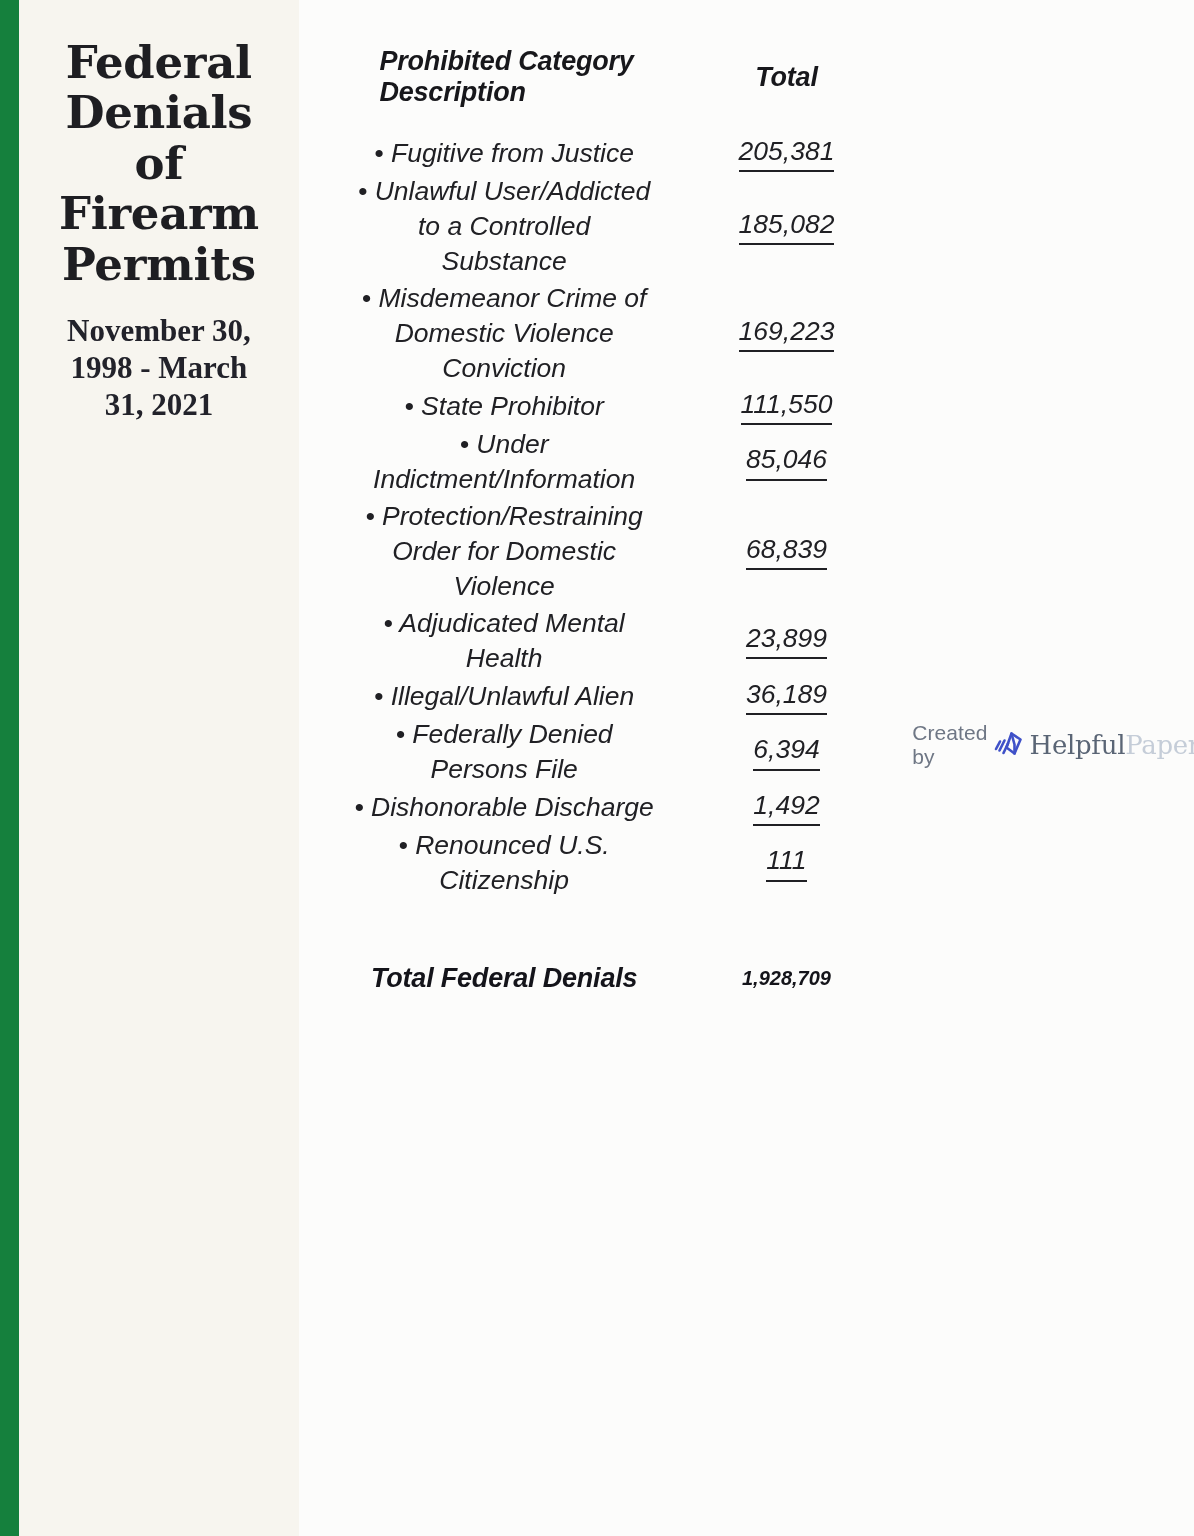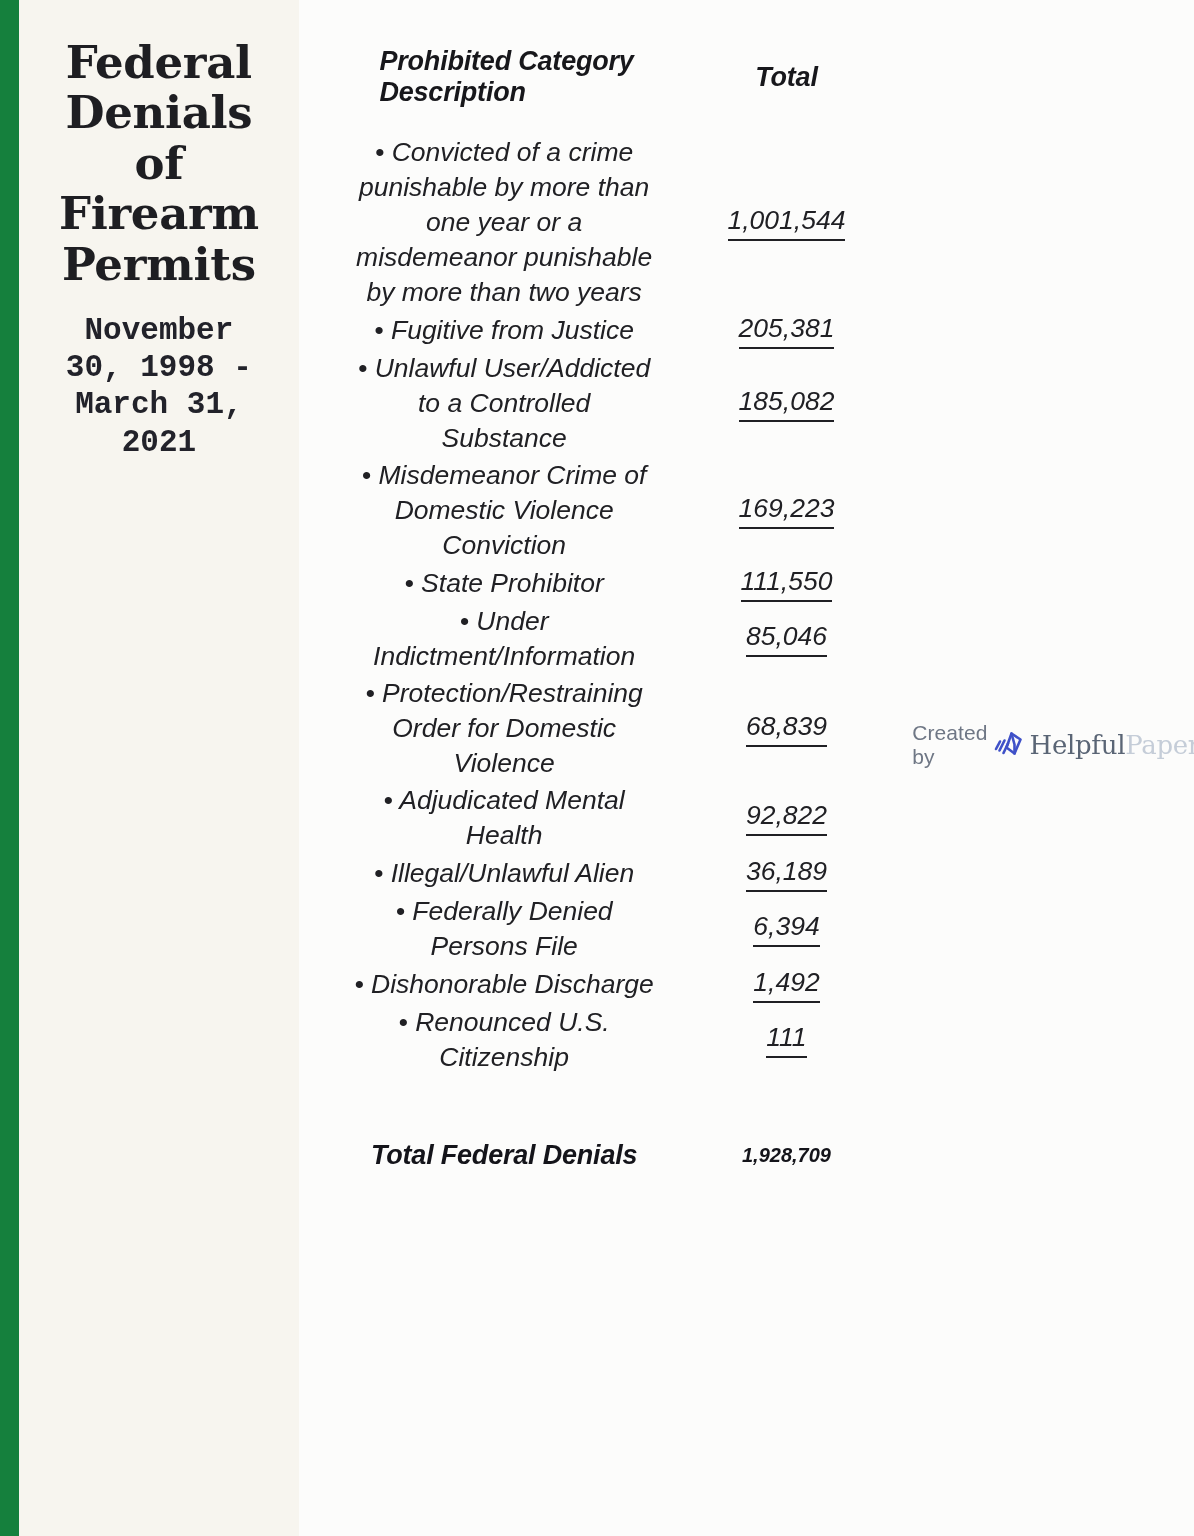--- a/index.html
+++ b/index.html
@@ -33,21 +33,21 @@
   .title {
     font-family: "DejaVu Serif", "Liberation Serif", serif;
     font-size: 45px;
     font-weight: bold;
     color: #1E1E22;
     letter-spacing: -0.3px;
     line-height: 1.12;
     margin: 0;
   }
   .subtitle {
-    font-family: Liberation Mono, monospace;
+    font-family: Liberation Serif, serif;
     font-size: 31px;
     font-weight: bold;
     color: #22222A;
     line-height: 1.2;
     margin: 22px 0 0 0;
   }
   .accent-bar {
     height: 7px;
     width: 100%;
     background: #F0563C;
@@ -175,24 +175,20 @@
         <col class="c-total">
       </colgroup>
       <thead>
         <tr>
           <th class="col-head desc">Prohibited Category Description</th>
           <th class="col-head">Total</th>
         </tr>
       </thead>
       <tbody id="table-body">
           <tr>
-            <td class="cat">•  Convicted of a crime punishable by more than one year or a misdemeanor punishable by more than two years</td>
-            <td class="num"><span class="u">1,001,544</span></td>
-          </tr>
-          <tr>
             <td class="cat">•  Fugitive from Justice</td>
             <td class="num"><span class="u">205,381</span></td>
           </tr>
           <tr>
             <td class="cat">•  Unlawful User/Addicted to a Controlled Substance</td>
             <td class="num"><span class="u">185,082</span></td>
           </tr>
           <tr>
             <td class="cat">•  Misdemeanor Crime of Domestic Violence Conviction</td>
             <td class="num"><span class="u">169,223</span></td>
@@ -204,21 +200,21 @@
           <tr>
             <td class="cat">•  Under Indictment/Information</td>
             <td class="num"><span class="u">85,046</span></td>
           </tr>
           <tr>
             <td class="cat">•  Protection/Restraining Order for Domestic Violence</td>
             <td class="num"><span class="u">68,839</span></td>
           </tr>
           <tr>
             <td class="cat">•  Adjudicated Mental Health</td>
-            <td class="num"><span class="u">92,822</span></td>
+            <td class="num"><span class="u">23,899</span></td>
           </tr>
           <tr>
             <td class="cat">•  Illegal/Unlawful Alien</td>
             <td class="num"><span class="u">36,189</span></td>
           </tr>
           <tr>
             <td class="cat">•  Federally Denied Persons File</td>
             <td class="num"><span class="u">6,394</span></td>
           </tr>
           <tr>

